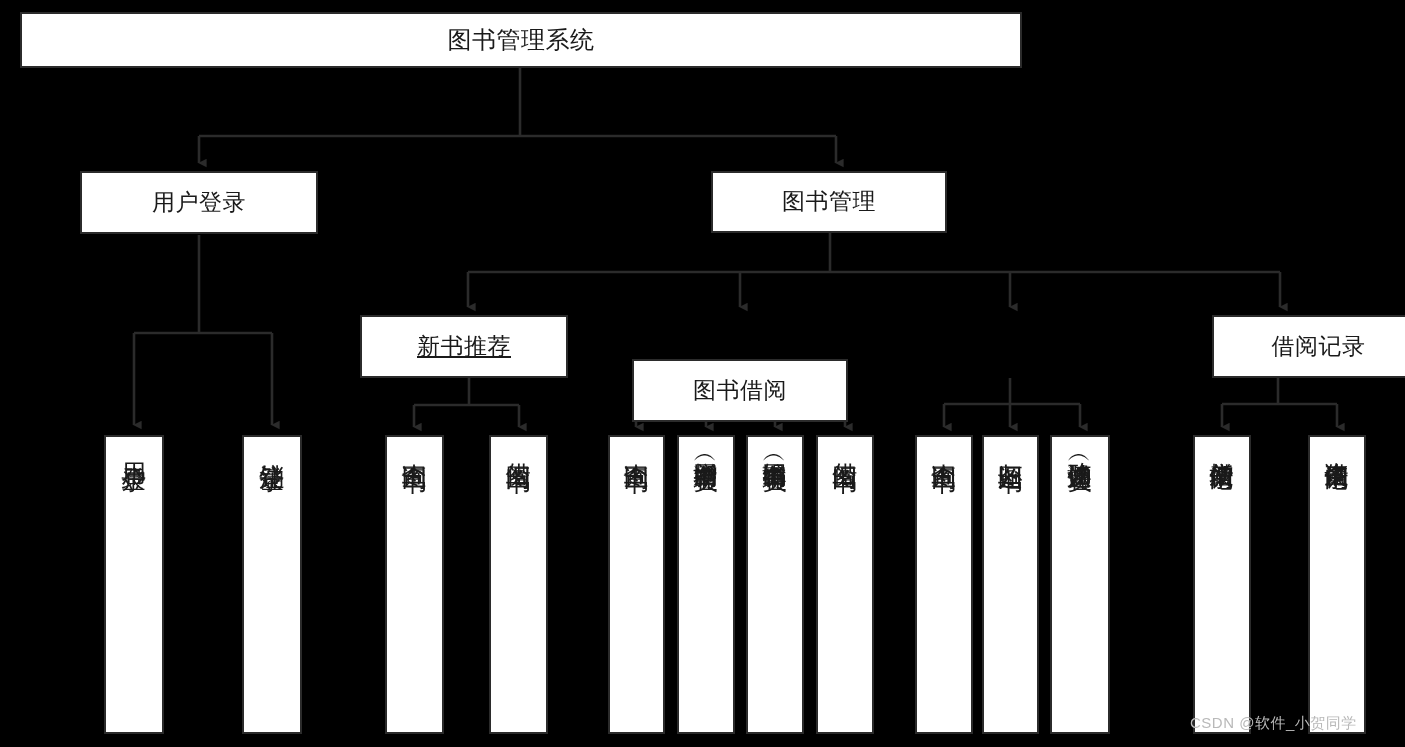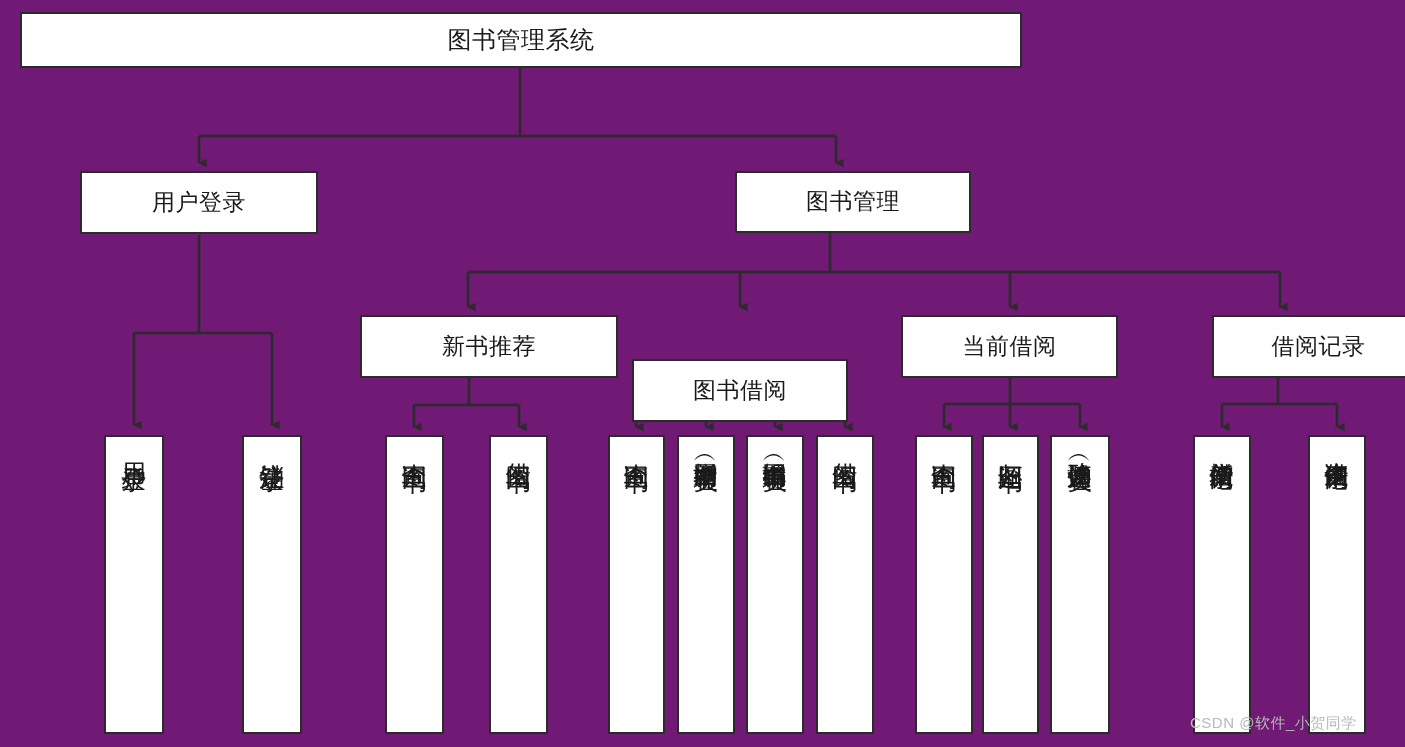--- a/index.html
+++ b/index.html
@@ -8,21 +8,21 @@
     padding: 0;
     background: #ffffff;
   }
   body {
     font-family: "Liberation Sans", "DejaVu Sans", sans-serif;
   }
   #diagram-root {
     position: relative;
     width: 1405px;
     height: 747px;
-    background: #701a75;
+    background: #000000;
     overflow: hidden;
   }
   #diagram-svg {
     position: absolute;
     left: 0;
     top: 0;
     width: 1405px;
     height: 747px;
   }
   .node {
@@ -132,33 +132,30 @@
     </g>
   </svg>
 
   <div class="node horiz root" style="left:20px; top:12px; width:1002px; height:56px;">
     <span class="node-label">图书管理系统</span>
   </div>
 
   <div class="node horiz" style="left:80px; top:171px; width:238px; height:63px;">
     <span class="node-label">用户登录</span>
   </div>
-  <div class="node horiz" style="left:711px; top:171px; width:236px; height:62px;margin-left:24px;">
+  <div class="node horiz" style="left:711px; top:171px; width:236px; height:62px;">
     <span class="node-label">图书管理</span>
   </div>
 
-  <div class="node horiz" style="left:360px; top:315px; width:258px; height:63px;">
+  <div class="node horiz" style="left:360px; top:315px; width:208px; height:63px;text-decoration:underline;">
     <span class="node-label">新书推荐</span>
   </div>
   <div class="node horiz" style="left:632px; top:315px; width:216px; height:63px;margin-top:44px;">
     <span class="node-label">图书借阅</span>
   </div>
-  <div class="node horiz" style="left:901px; top:315px; width:217px; height:63px;">
-    <span class="node-label">当前借阅</span>
-  </div>
   <div class="node horiz" style="left:1212px; top:315px; width:213px; height:63px;">
     <span class="node-label">借阅记录</span>
   </div>
 
   <div class="node vert" style="left:104px; top:435px; width:60px; height:299px;">
     <span class="node-label">用户登录</span>
   </div>
   <div class="node vert" style="left:242px; top:435px; width:60px; height:299px;">
     <span class="node-label">注销登录</span>
   </div>

